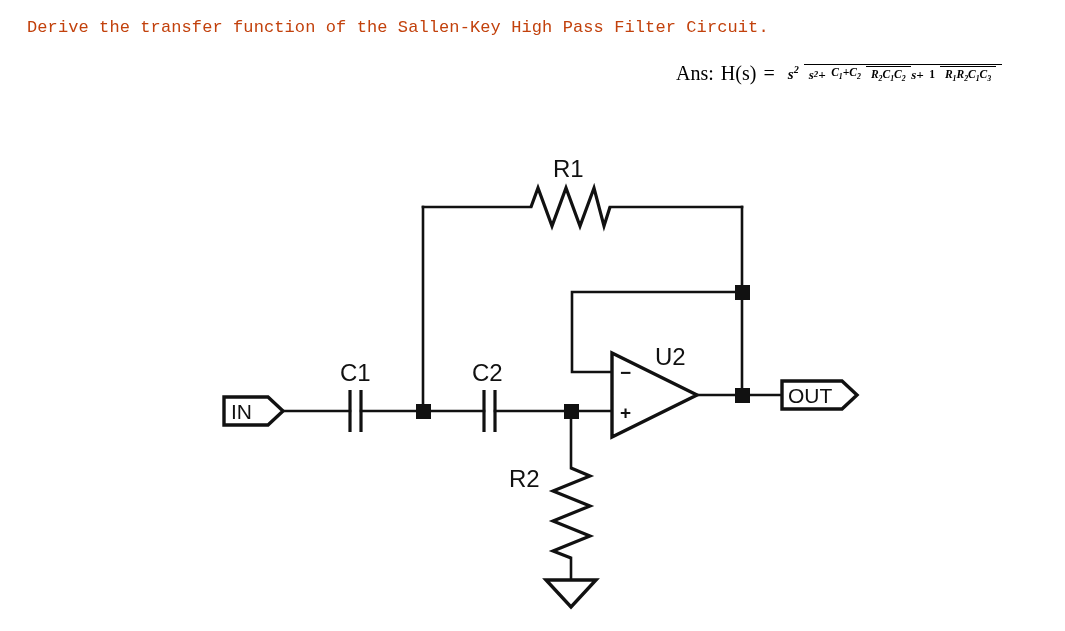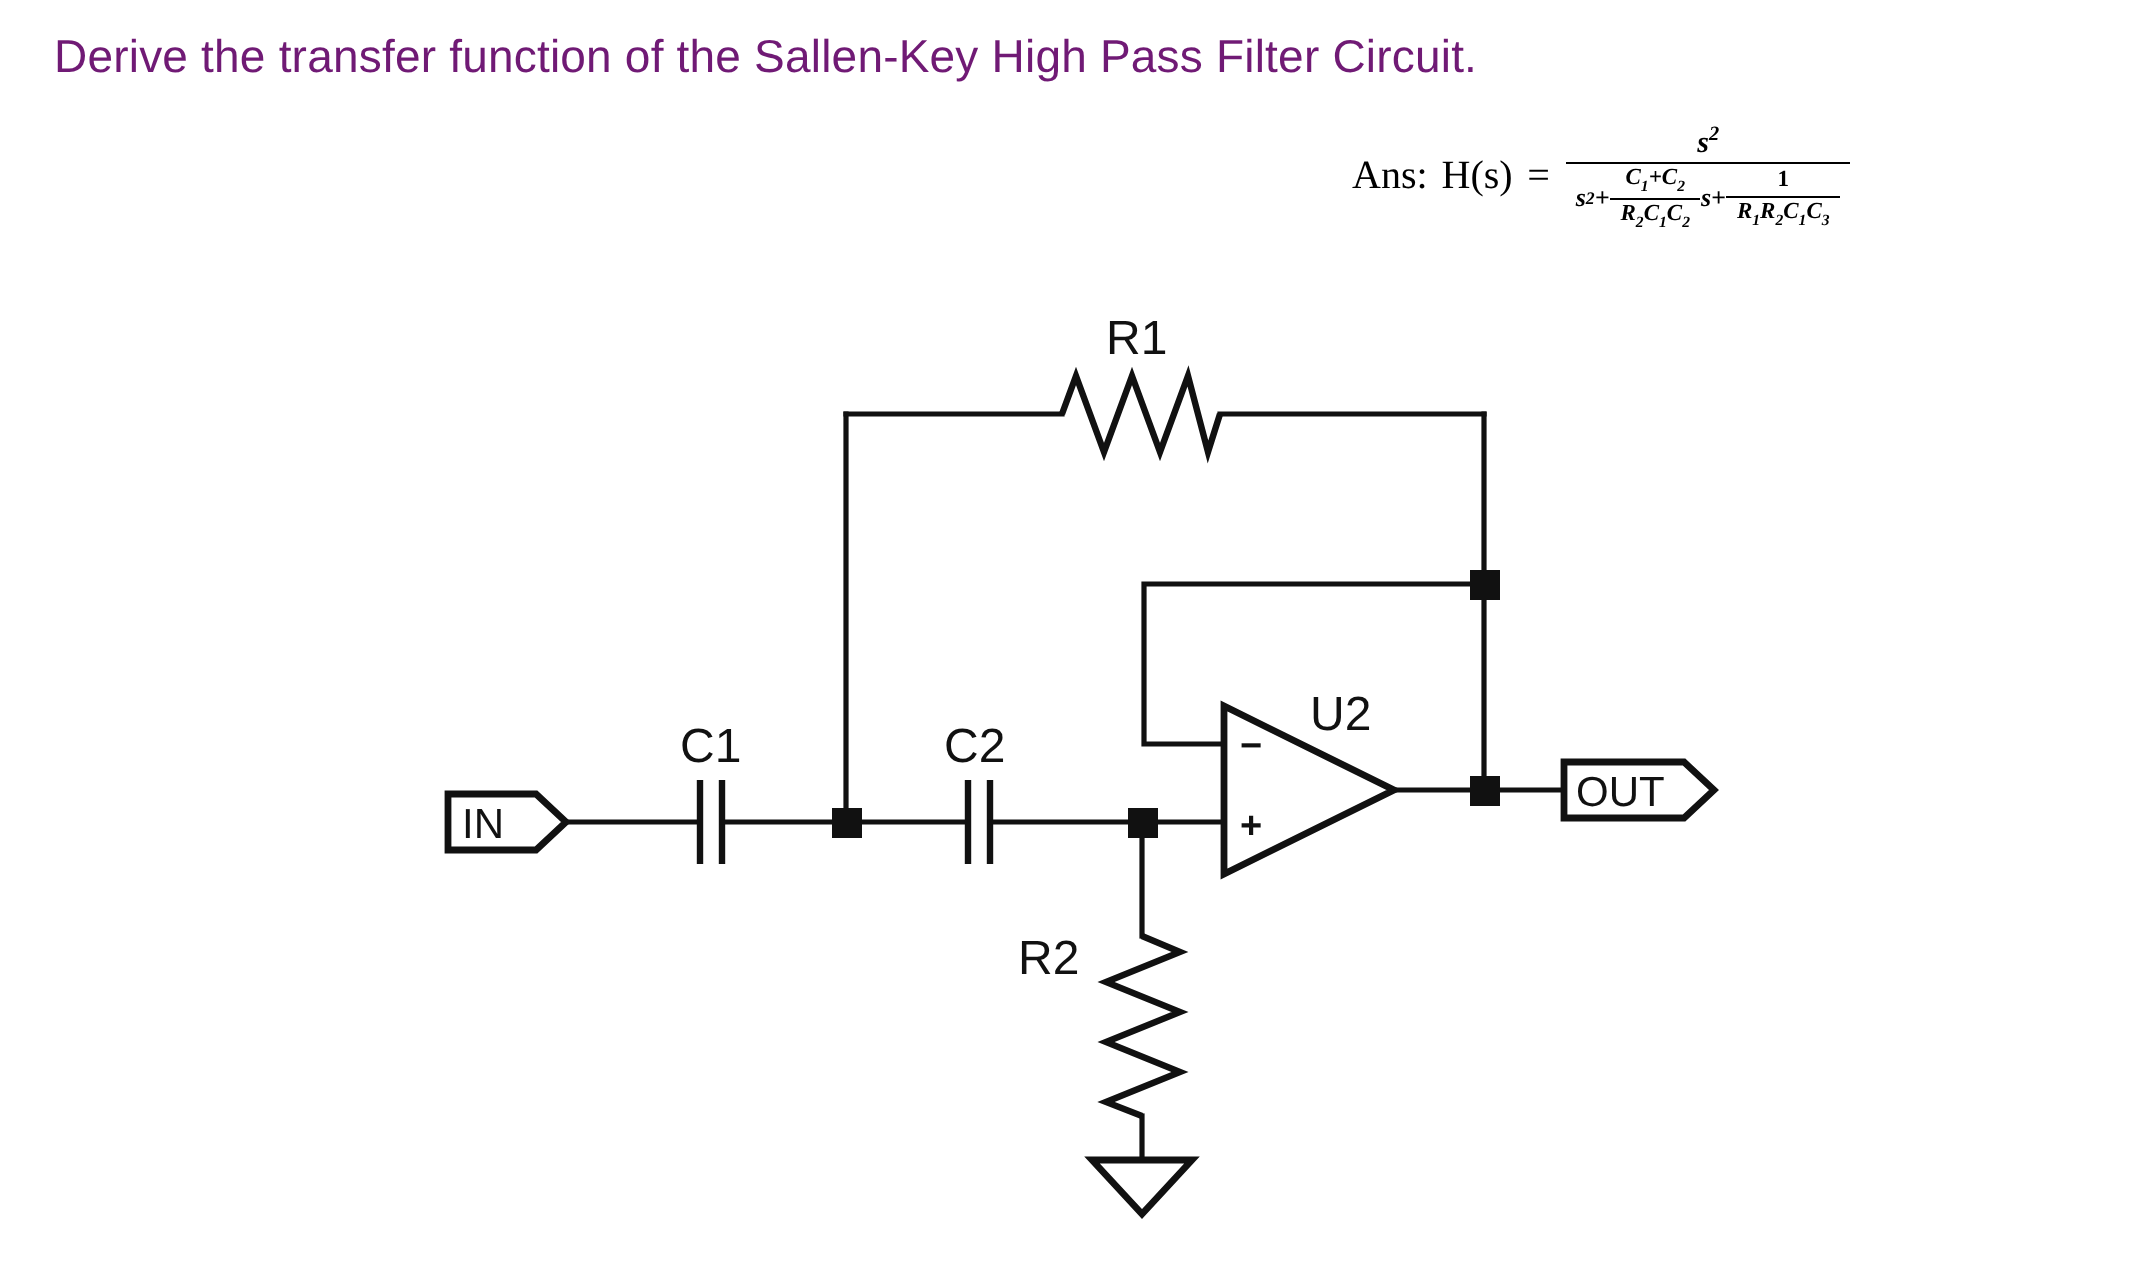--- a/index.html
+++ b/index.html
@@ -19,24 +19,24 @@
   .page {
     position: relative;
     width: 1065px;
     height: 631px;
   }
   
   #prompt-text {
     position: absolute;
     left: 27px;
     top: 16px;
-    font-family: Liberation Sans, sans-serif;
-    font-size: 23px;
+    font-family: Liberation Mono, monospace;
+    font-size: 17px;
     line-height: 24px;
-    color: #701a75;
+    color: #c2410c;
     white-space: nowrap;
     letter-spacing: 0.1px;
   }
   
   #answer-block {
     position: absolute;
     left: 676px;
     top: 62px;
     display: flex;
     align-items: center;
@@ -54,21 +54,21 @@
     white-space: nowrap;
   }
   .eq-sign {
     font-size: 20px;
     font-style: italic;
     margin: 0 7px 0 6px;
   }
   
   .frac {
     display: inline-flex;
-    flex-direction: column;
+    flex-direction: row;
     align-items: center;
     vertical-align: middle;
     line-height: 1.08;
   }
   .frac > .num {
     padding: 0 5px 1px 5px;
     text-align: center;
   }
   .frac > .den {
     border-top: 1.4px solid #000;

